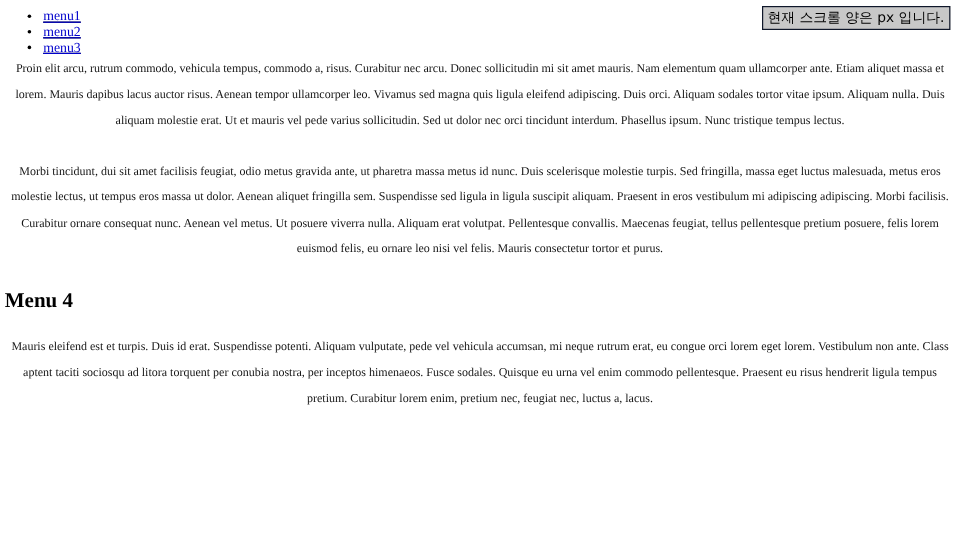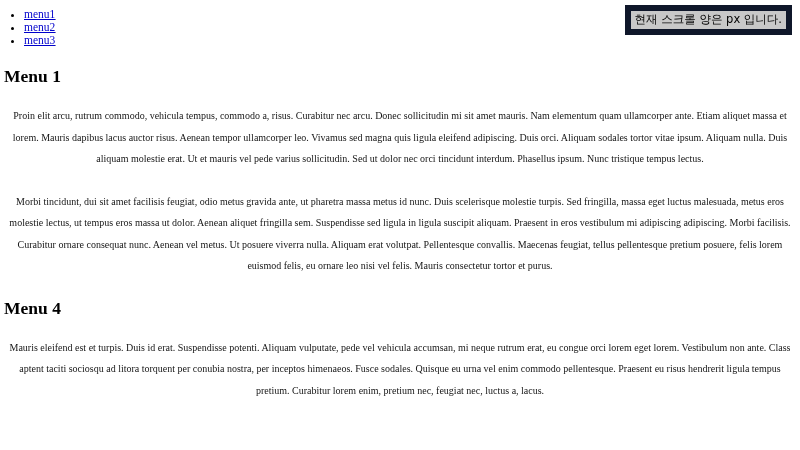--- a/index.html
+++ b/index.html
@@ -17,21 +17,21 @@
   }
   .page {
     position: relative;
     width: 800px;
     height: 450px;
     overflow: hidden;
   }
   
   .nav-list {
     margin: 8px 0 0 0;
-    padding-left: 24px;
+    padding-left: 36px;
     list-style-type: disc;
     text-decoration: underline;
   }
   .nav-list li {
     line-height: 13px;
     margin: 0;
     padding: 0;
     font-size: 11.5px;
   }
   .nav-list li a {
@@ -39,21 +39,21 @@
     text-decoration: underline;
     font-size: 11.5px;
     font-family: "Liberation Serif", "DejaVu Serif", serif;
   }
   
   .scroll-box {
     position: absolute;
     top: 5px;
     right: 8px;
     background: #c8c8c8;
-    border: 6px solid #0f172a;
+    border: 1px solid #0f172a;
     padding: 1px 4px 2px 4px;
     font-family: "DejaVu Sans", "Liberation Sans", sans-serif;
     font-size: 11.5px;
     line-height: 15px;
     color: #000000;
     white-space: nowrap;
   }
   .scroll-box .scroll-value {
     display: inline;
   }
@@ -96,21 +96,20 @@
     <li>
       <a href="#">menu2</a>
     </li>
     <li>
       <a href="#">menu3</a>
     </li>
   </ul>
 
   <div class="content">
 
-    <h2 class="section-heading">Menu 1</h2>
     <p class="body-text">Proin elit arcu, rutrum commodo, vehicula tempus, commodo a, risus. Curabitur nec arcu. Donec sollicitudin mi sit amet mauris. Nam elementum quam ullamcorper ante. Etiam aliquet massa et lorem. Mauris dapibus lacus auctor risus. Aenean tempor ullamcorper leo. Vivamus sed magna quis ligula eleifend adipiscing. Duis orci. Aliquam sodales tortor vitae ipsum. Aliquam nulla. Duis aliquam molestie erat. Ut et mauris vel pede varius sollicitudin. Sed ut dolor nec orci tincidunt interdum. Phasellus ipsum. Nunc tristique tempus lectus.</p>
 
     <p class="body-text">Morbi tincidunt, dui sit amet facilisis feugiat, odio metus gravida ante, ut pharetra massa metus id nunc. Duis scelerisque molestie turpis. Sed fringilla, massa eget luctus malesuada, metus eros molestie lectus, ut tempus eros massa ut dolor. Aenean aliquet fringilla sem. Suspendisse sed ligula in ligula suscipit aliquam. Praesent in eros vestibulum mi adipiscing adipiscing. Morbi facilisis. Curabitur ornare consequat nunc. Aenean vel metus. Ut posuere viverra nulla. Aliquam erat volutpat. Pellentesque convallis. Maecenas feugiat, tellus pellentesque pretium posuere, felis lorem euismod felis, eu ornare leo nisi vel felis. Mauris consectetur tortor et purus.</p>
 
     <h2 class="section-heading">Menu 4</h2>
     <p class="body-text">Mauris eleifend est et turpis. Duis id erat. Suspendisse potenti. Aliquam vulputate, pede vel vehicula accumsan, mi neque rutrum erat, eu congue orci lorem eget lorem. Vestibulum non ante. Class aptent taciti sociosqu ad litora torquent per conubia nostra, per inceptos himenaeos. Fusce sodales. Quisque eu urna vel enim commodo pellentesque. Praesent eu risus hendrerit ligula tempus pretium. Curabitur lorem enim, pretium nec, feugiat nec, luctus a, lacus.</p>
 
   </div>
 
 </div>

